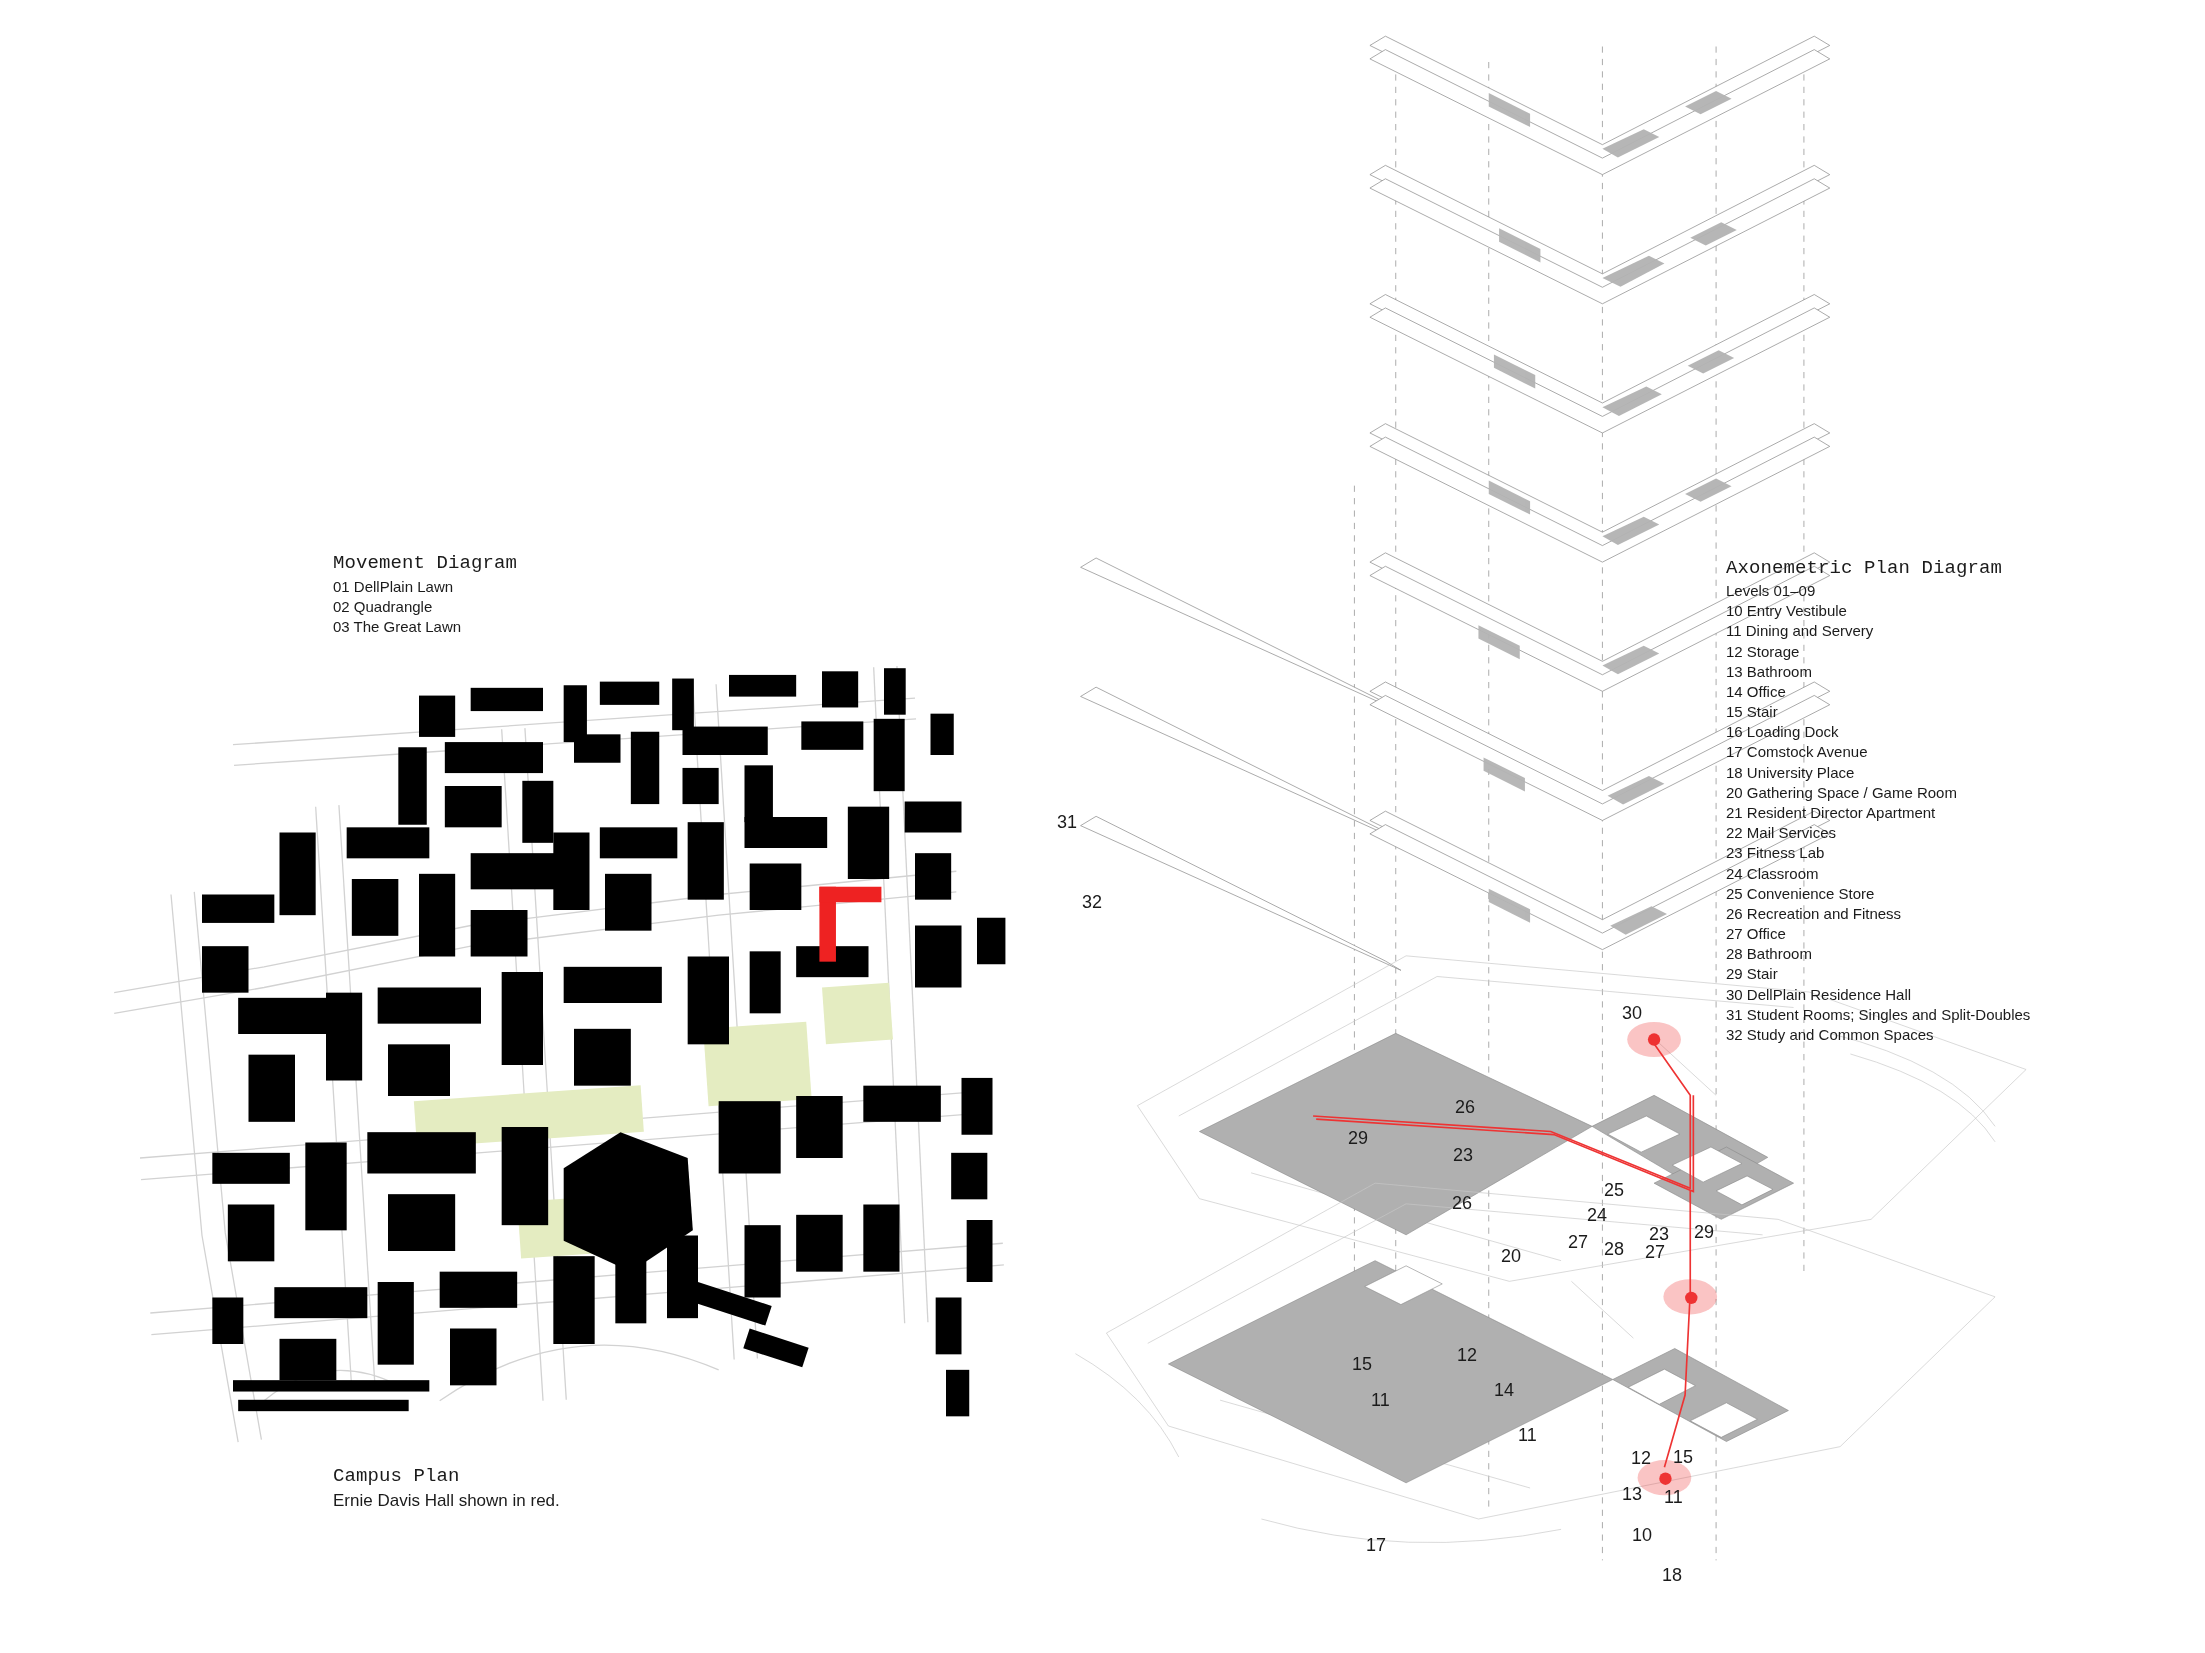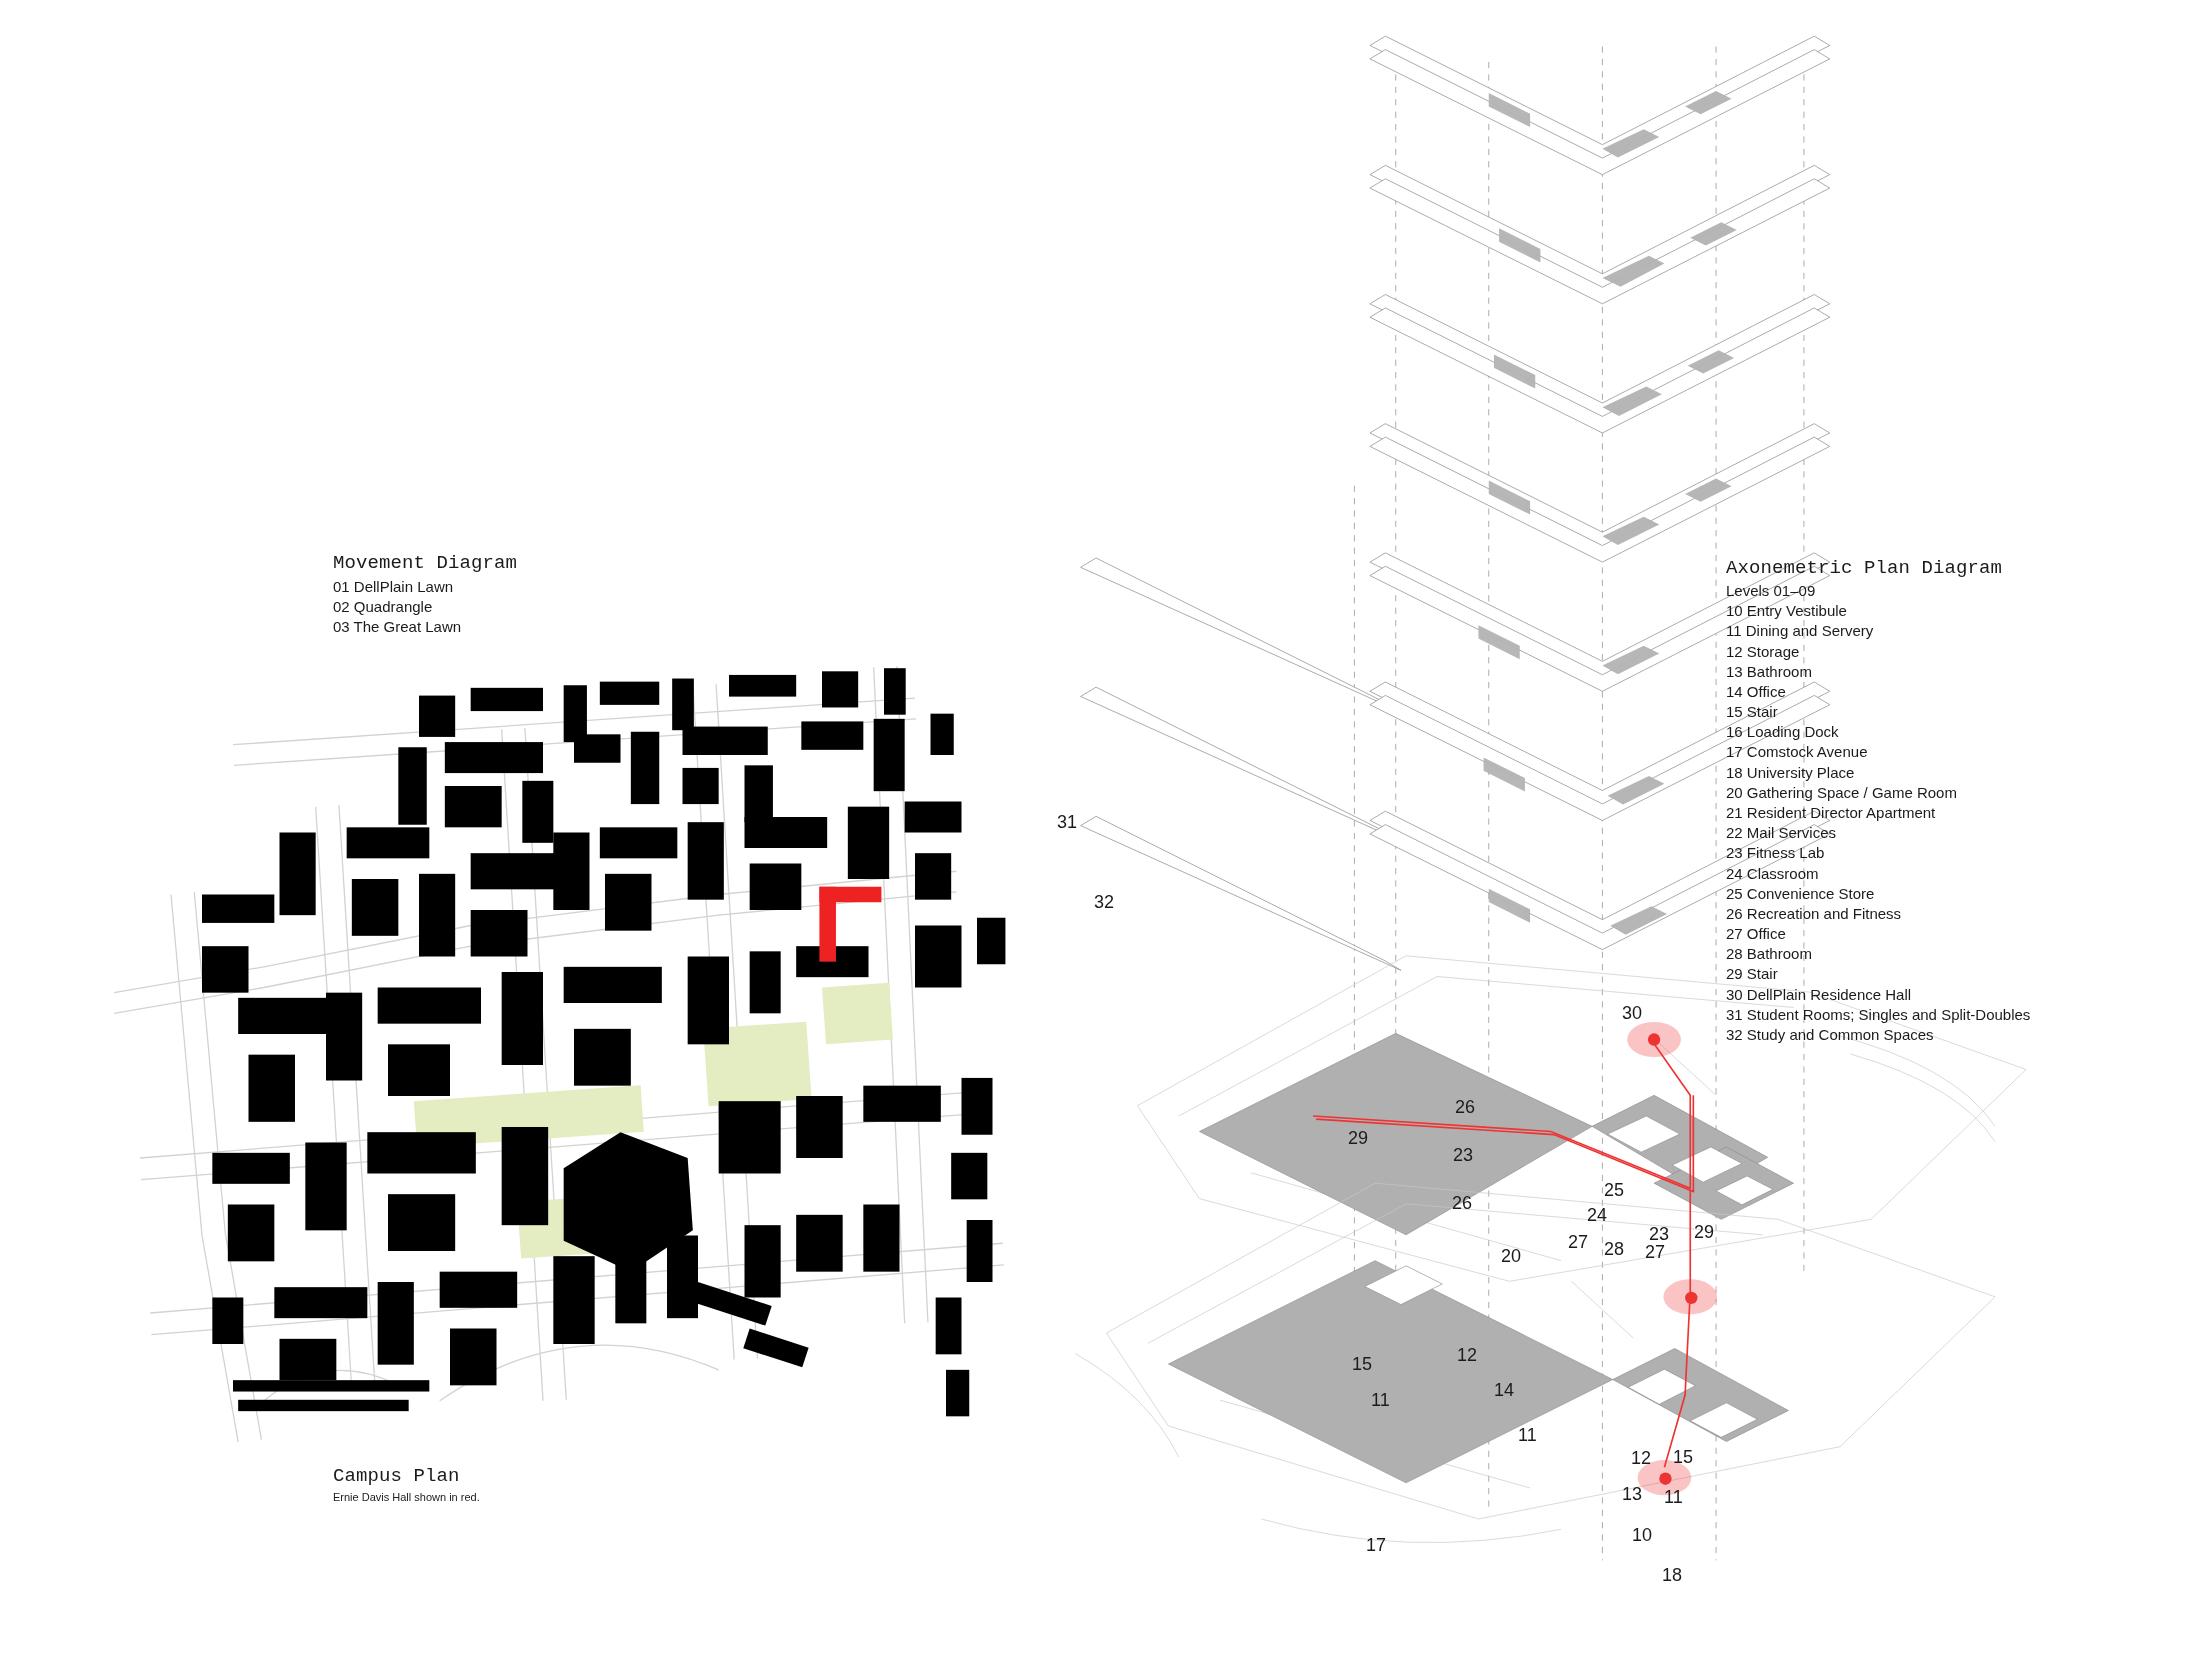--- a/index.html
+++ b/index.html
@@ -22,21 +22,21 @@
 
   
   .caption-title {
     font-size: 19px;
     letter-spacing: 0.1px;
     color: #1b1b1b;
     white-space: nowrap;
     font-family: Liberation Mono, monospace;
   }
   .caption-sub {
-    font-size: 11px;
+    font-size: 17px;
     line-height: 1.33;
     color: #1b1b1b;
     white-space: nowrap;
   }
   .legend-list {
     list-style: none;
     margin: 0;
     padding: 0;
   }
   .legend-list li {
@@ -389,21 +389,21 @@
         <ellipse cx="1180" cy="1952" rx="52" ry="34" fill="rgba(238,60,60,0.3)"></ellipse>
         <circle cx="1180" cy="1952" r="12" fill="#ee3333"></circle>
         <ellipse cx="1250" cy="2450" rx="52" ry="34" fill="rgba(238,60,60,0.3)"></ellipse>
         <circle cx="1252" cy="2452" r="12" fill="#ee3333"></circle>
         <ellipse cx="1200" cy="2800" rx="52" ry="34" fill="rgba(238,60,60,0.3)"></ellipse>
         <circle cx="1202" cy="2802" r="12" fill="#ee3333"></circle>
       </g>
     </svg>
 
     <div class="plan-num" style="left:13px; top:781px;">31</div>
-    <div class="plan-num" style="left:50px; top:861px;text-align:center;">32</div>
+    <div class="plan-num" style="left:38px; top:861px;text-align:center;">32</div>
 
     <div class="plan-num" style="left:578px; top:972px;">30</div>
     <div class="plan-num" style="left:411px; top:1066px;">26</div>
     <div class="plan-num" style="left:304px; top:1097px;">29</div>
     <div class="plan-num" style="left:409px; top:1114px;">23</div>
     <div class="plan-num" style="left:408px; top:1162px;">26</div>
     <div class="plan-num" style="left:560px; top:1149px;text-align:center;">25</div>
     <div class="plan-num" style="left:543px; top:1174px;">24</div>
     <div class="plan-num" style="left:605px; top:1193px;">23</div>
     <div class="plan-num" style="left:650px; top:1191px;">29</div>

